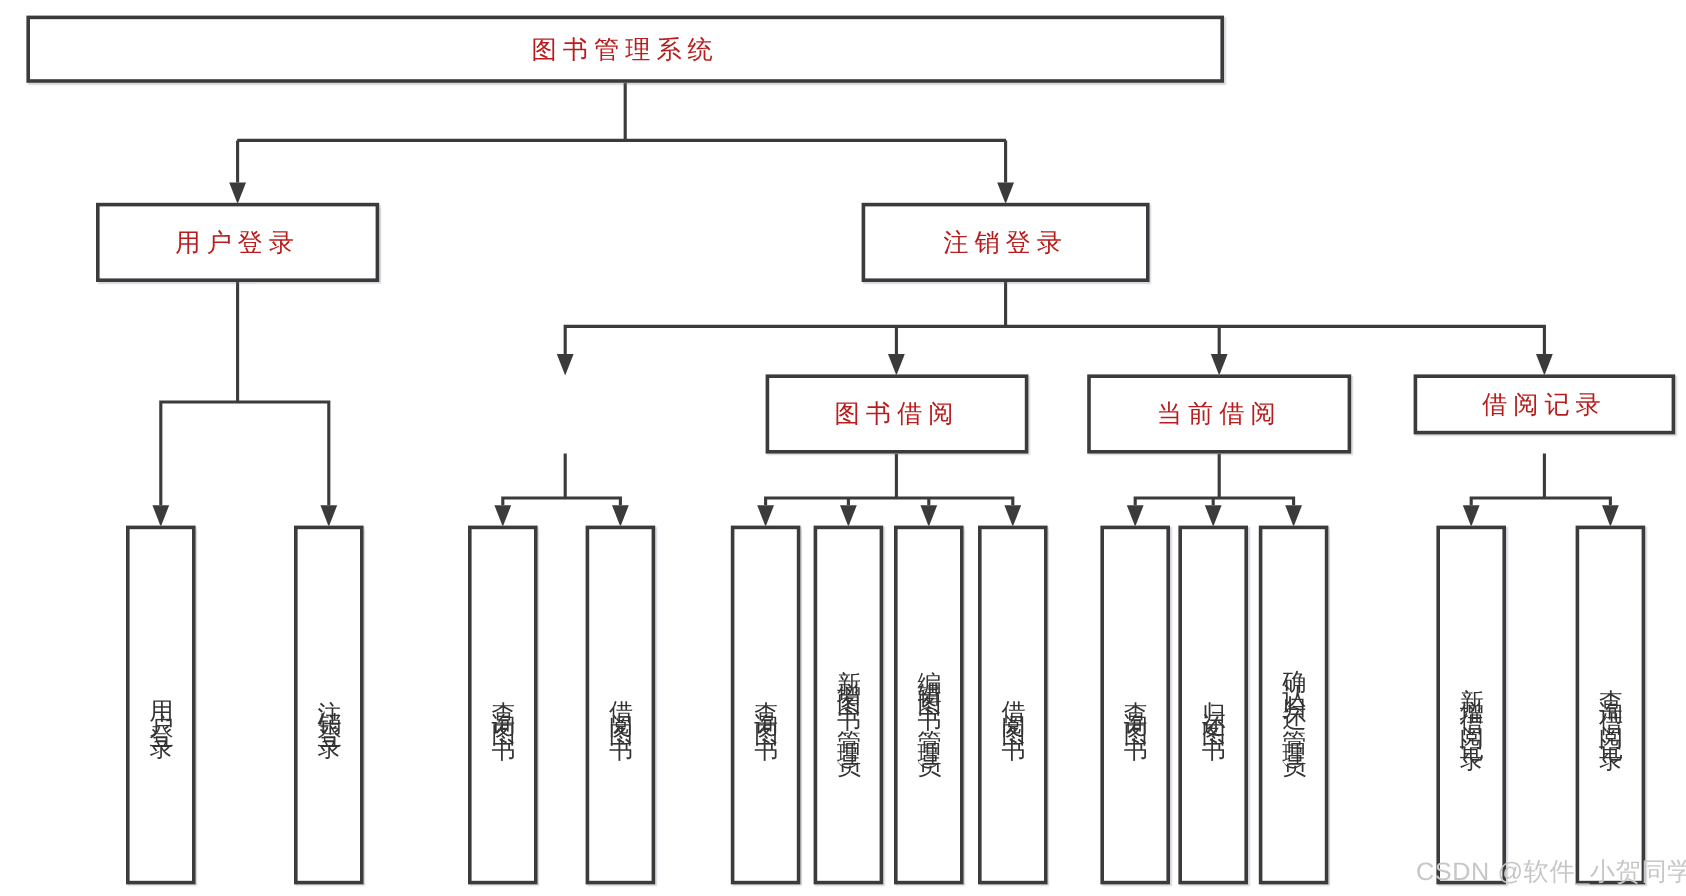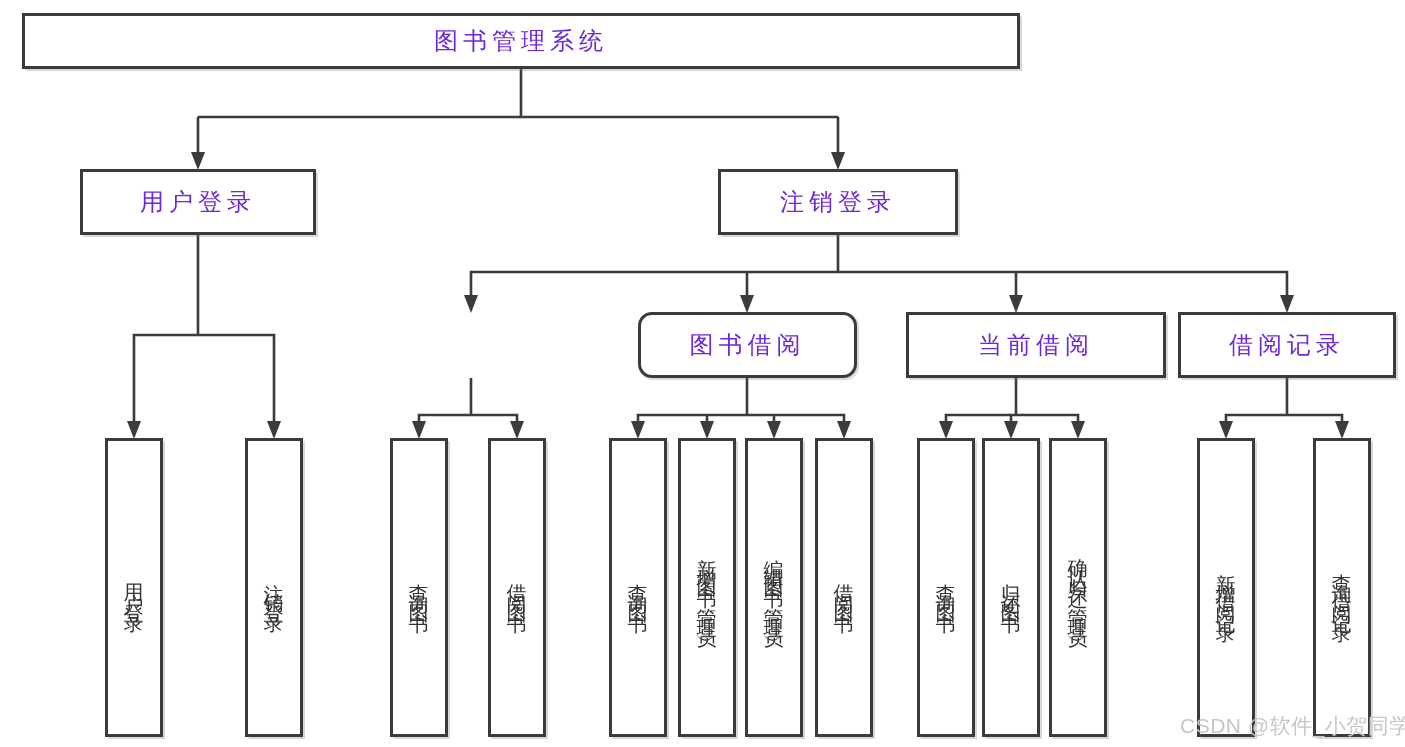--- a/index.html
+++ b/index.html
@@ -27,24 +27,24 @@
     box-sizing: border-box;
     background: #ffffff;
     border: 3px solid #3b3b3b;
     display: flex;
     align-items: center;
     justify-content: center;
     color: #333333;
     box-shadow: 1.5px 1.5px 1px rgba(110,110,135,0.28);
   }
   .node.h span {
-    font-size: 24px;
+    font-size: 21px;
     letter-spacing: 5px;
     white-space: nowrap;
-    color: #6d28d9;
+    color: #b91c1c;
   }
   .node.v span {
     writing-mode: vertical-rl;
     font-size: 20px;
     letter-spacing: 10px;
     line-height: 1;
     color: #333333;
   }
   .watermark {
     position: absolute;
@@ -105,27 +105,27 @@
     <span>图书管理系统</span>
   </div>
 
   <div class="node h" style="left:80px; top:169px; width:236px; height:66px;">
     <span>用户登录</span>
   </div>
   <div class="node h" style="left:718px; top:169px; width:240px; height:66px;">
     <span>注销登录</span>
   </div>
 
-  <div class="node h" style="left:638px; top:312px; width:219px; height:66px;border-radius:14px;">
+  <div class="node h" style="left:638px; top:312px; width:219px; height:66px;">
     <span>图书借阅</span>
   </div>
-  <div class="node h" style="left:906px; top:312px; width:260px; height:66px;">
+  <div class="node h" style="left:906px; top:312px; width:220px; height:66px;">
     <span>当前借阅</span>
   </div>
-  <div class="node h" style="left:1178px; top:312px; width:218px; height:66px;">
+  <div class="node h" style="left:1178px; top:312px; width:218px; height:50px;">
     <span>借阅记录</span>
   </div>
 
   <div class="node v" style="left:105px; top:438px; width:58px; height:299px;">
     <span>用户登录</span>
   </div>
   <div class="node v" style="left:245px; top:438px; width:58px; height:299px;">
     <span>注销登录</span>
   </div>
 

